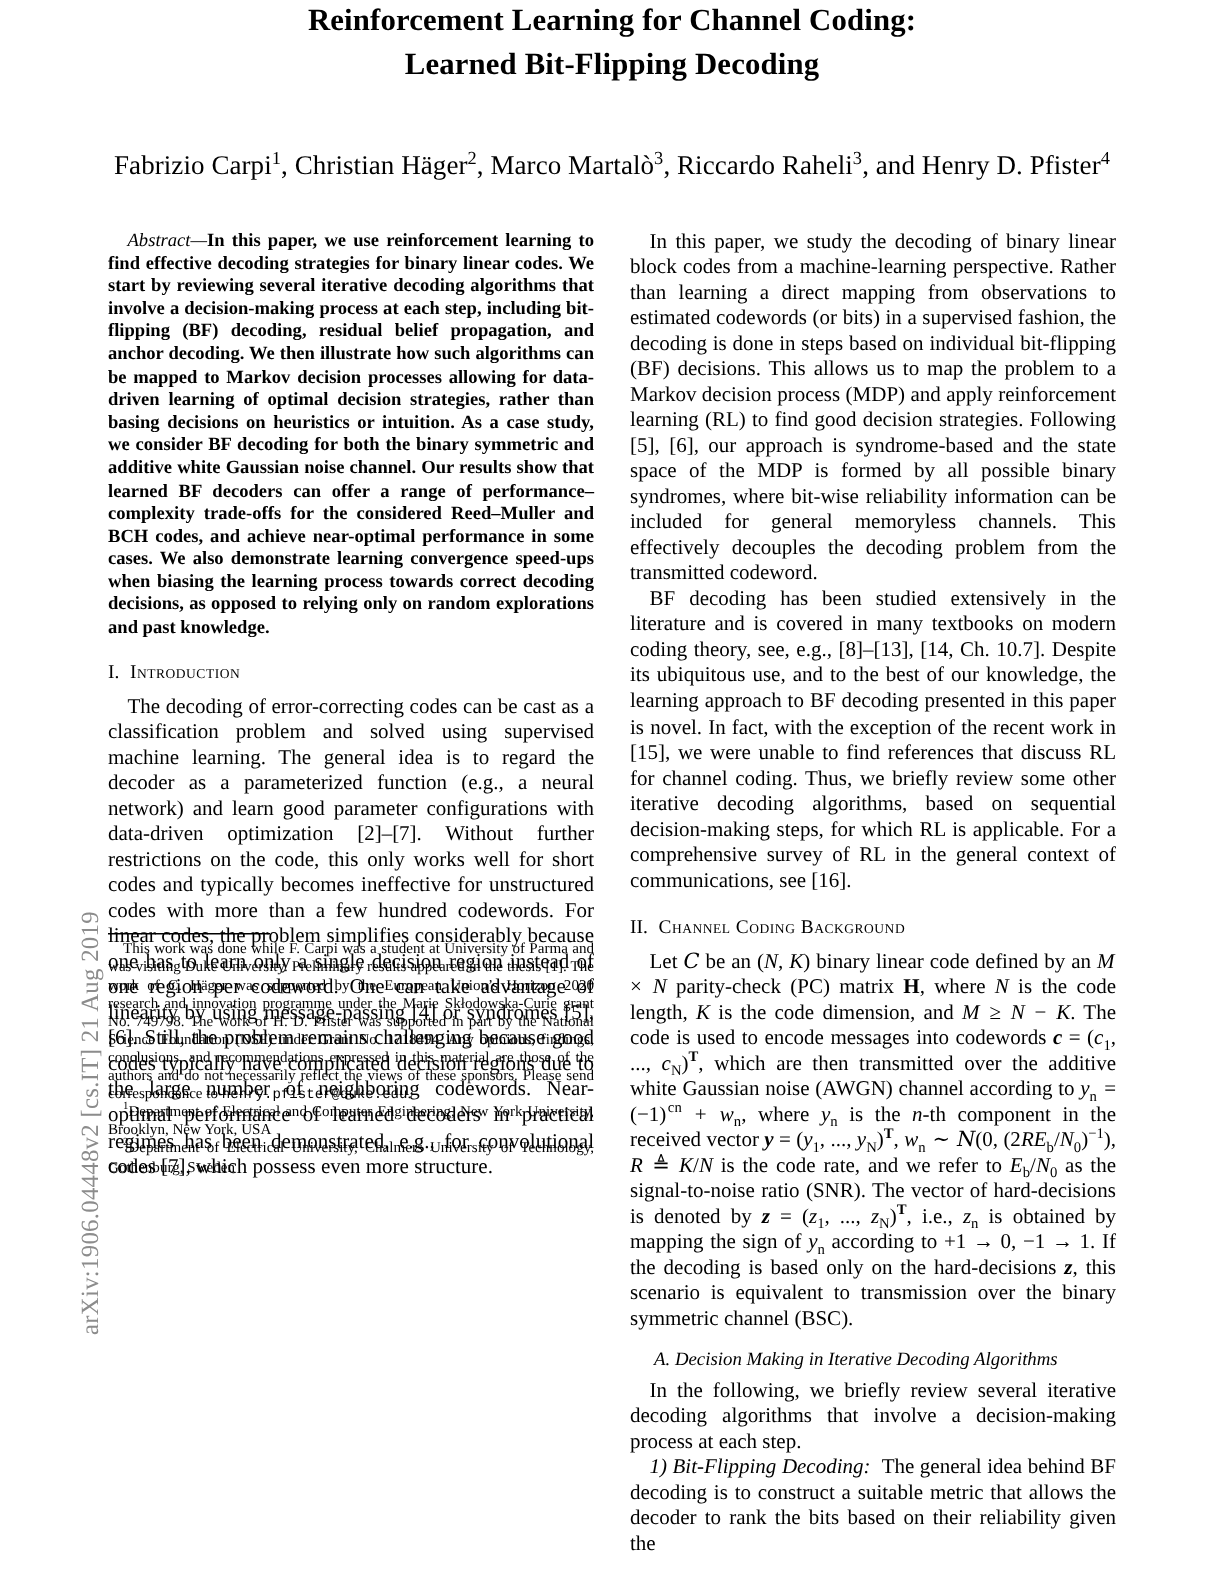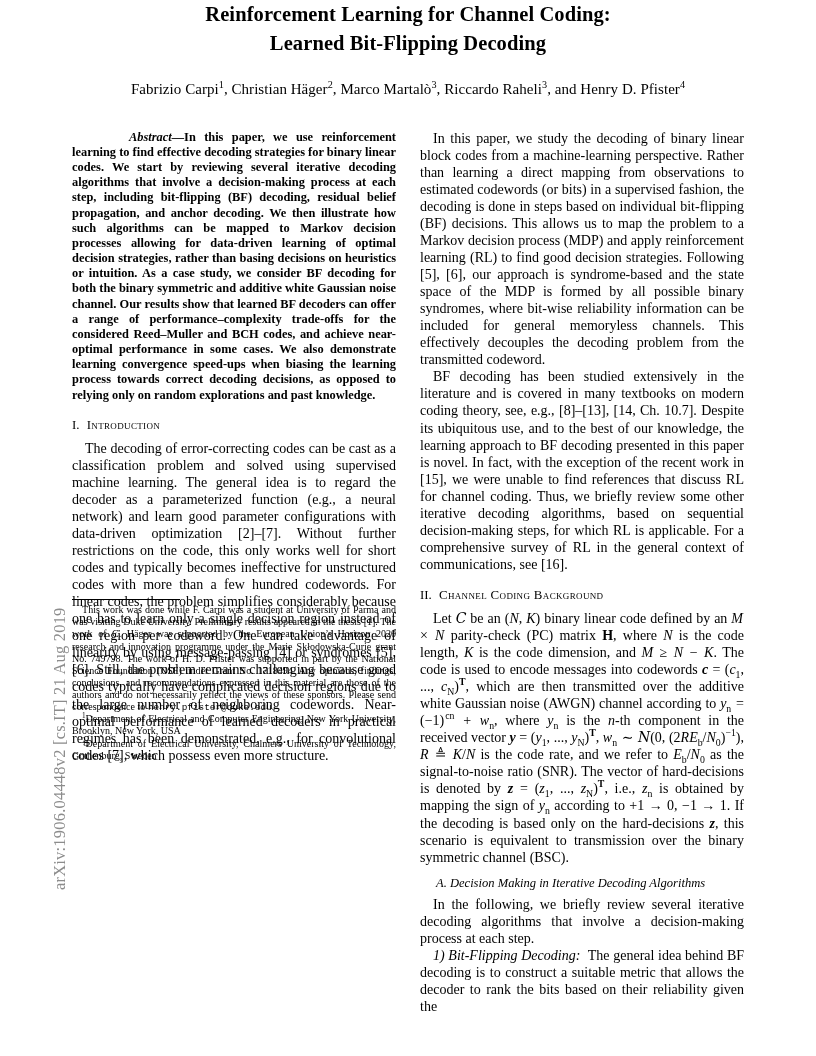--- a/index.html
+++ b/index.html
@@ -56,22 +56,22 @@
     font-size: 20.5px;
     font-weight: bold;
     line-height: 1.42;
     letter-spacing: 0.1px;
     margin: 0 auto;
     width: 560px;
   }
   #paper-title .tline { display: block; }
 
   #authors {
-    margin-top: 22px;
-    font-size: 15px;
+    margin-top: 41px;
+    font-size: 18px;
     line-height: 1.3;
     letter-spacing: 0.05px;
     text-align: center;
   }
   sup {
     font-size: 0.68em;
     vertical-align: super;
     line-height: 0;
   }
 
@@ -97,23 +97,22 @@
   }
   p.indent { text-indent: 13px; }
 
   #abstract-text {
     font-weight: bold;
     text-indent: 13px;
     font-size: 12.4px;
     line-height: 1.223;
   }
   #abstract-text .abs-head {
-    font-weight: bold;
+    font-weight: normal;
     font-style: italic;
-    margin-left: 44px;
   }
 
   h2.section {
     text-align: left;
     font-weight: normal;
     font-size: 12.9px;
     margin: 15px 0 7px 0;
     font-variant: small-caps;
     letter-spacing: 0.35px;
   }

